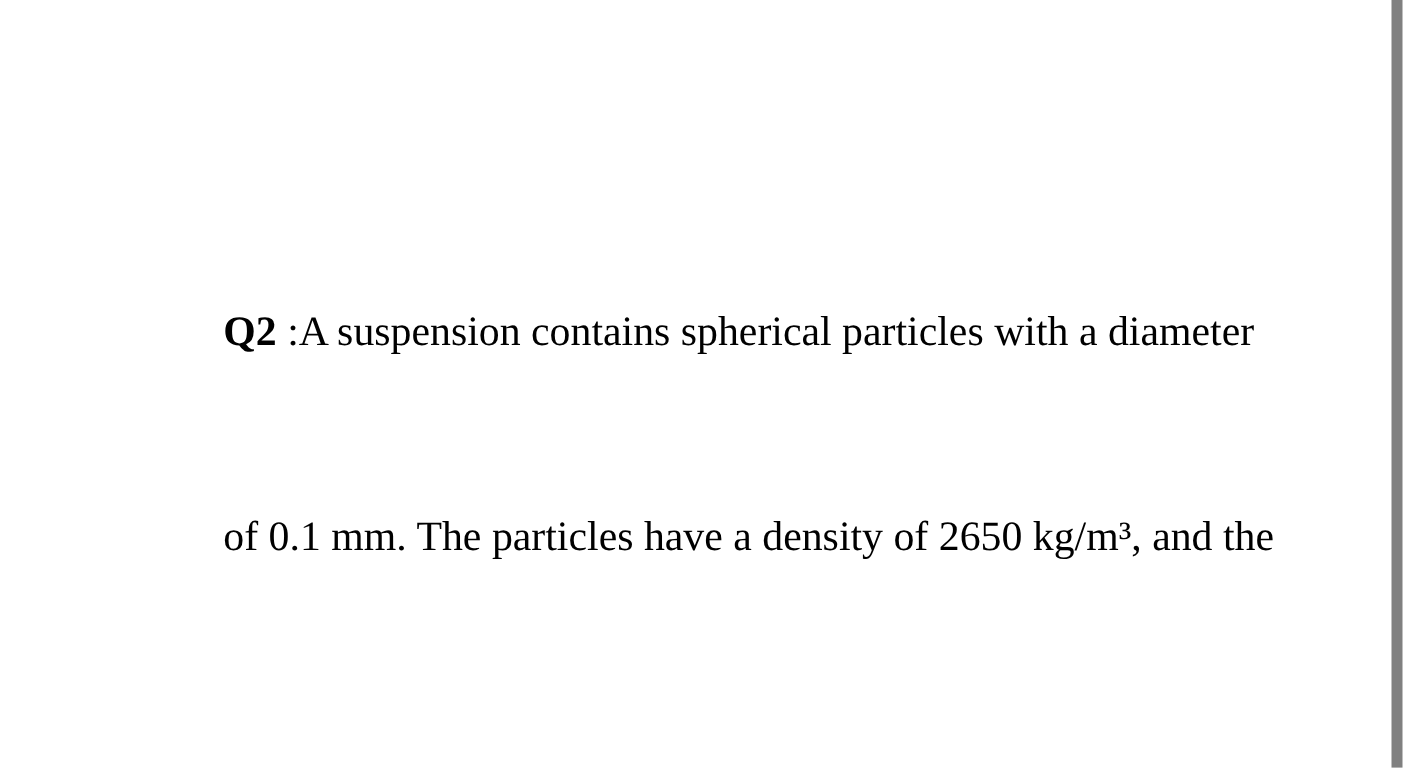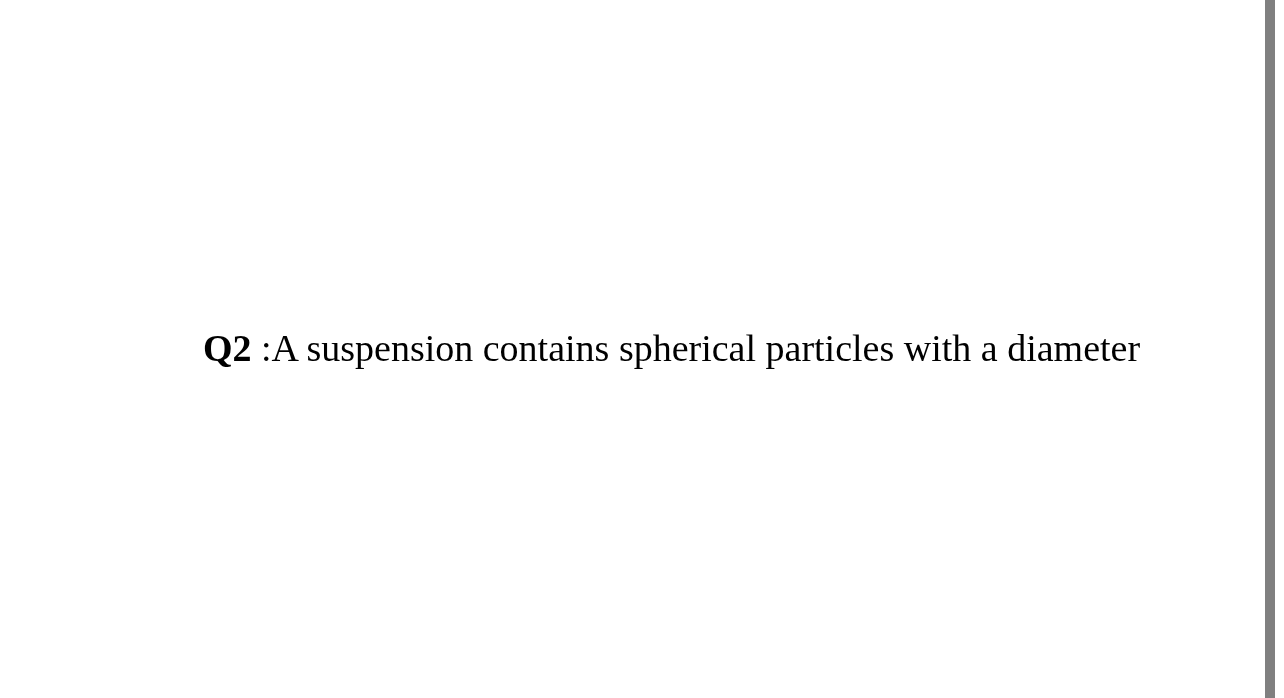--- a/index.html
+++ b/index.html
@@ -24,40 +24,41 @@
   .text-block {
     position: absolute;
     left: 163px;
     top: 139px;
     width: 1080px;
     font-size: 38px;
     line-height: 46.5px;
     white-space: pre;
   }
   .line { white-space: pre; }
-  .indent { margin-left: 40px; margin-top: 46px; }
+  .indent { margin-left: 40px; }
   .bold { font-weight: bold; }
   .gray-bar {
     position: absolute;
     left: 1265px;
     top: 0;
     width: 10px;
     height: 698px;
     background: var(--bar-color);
   }
 </style>
 </head>
 <body>
 
 <div class="slide">
 
   <div class="text-block">
 
     <div class="line indent"><span class="bold">Q2</span><span> :A suspension contains spherical particles with a diameter</span></div>
 
+    <div class="line indent">of 0.1 mm. The particles have a density of 2650 kg/m³, and the</div>
 
 
     
 
     
 
     
 
     
 

